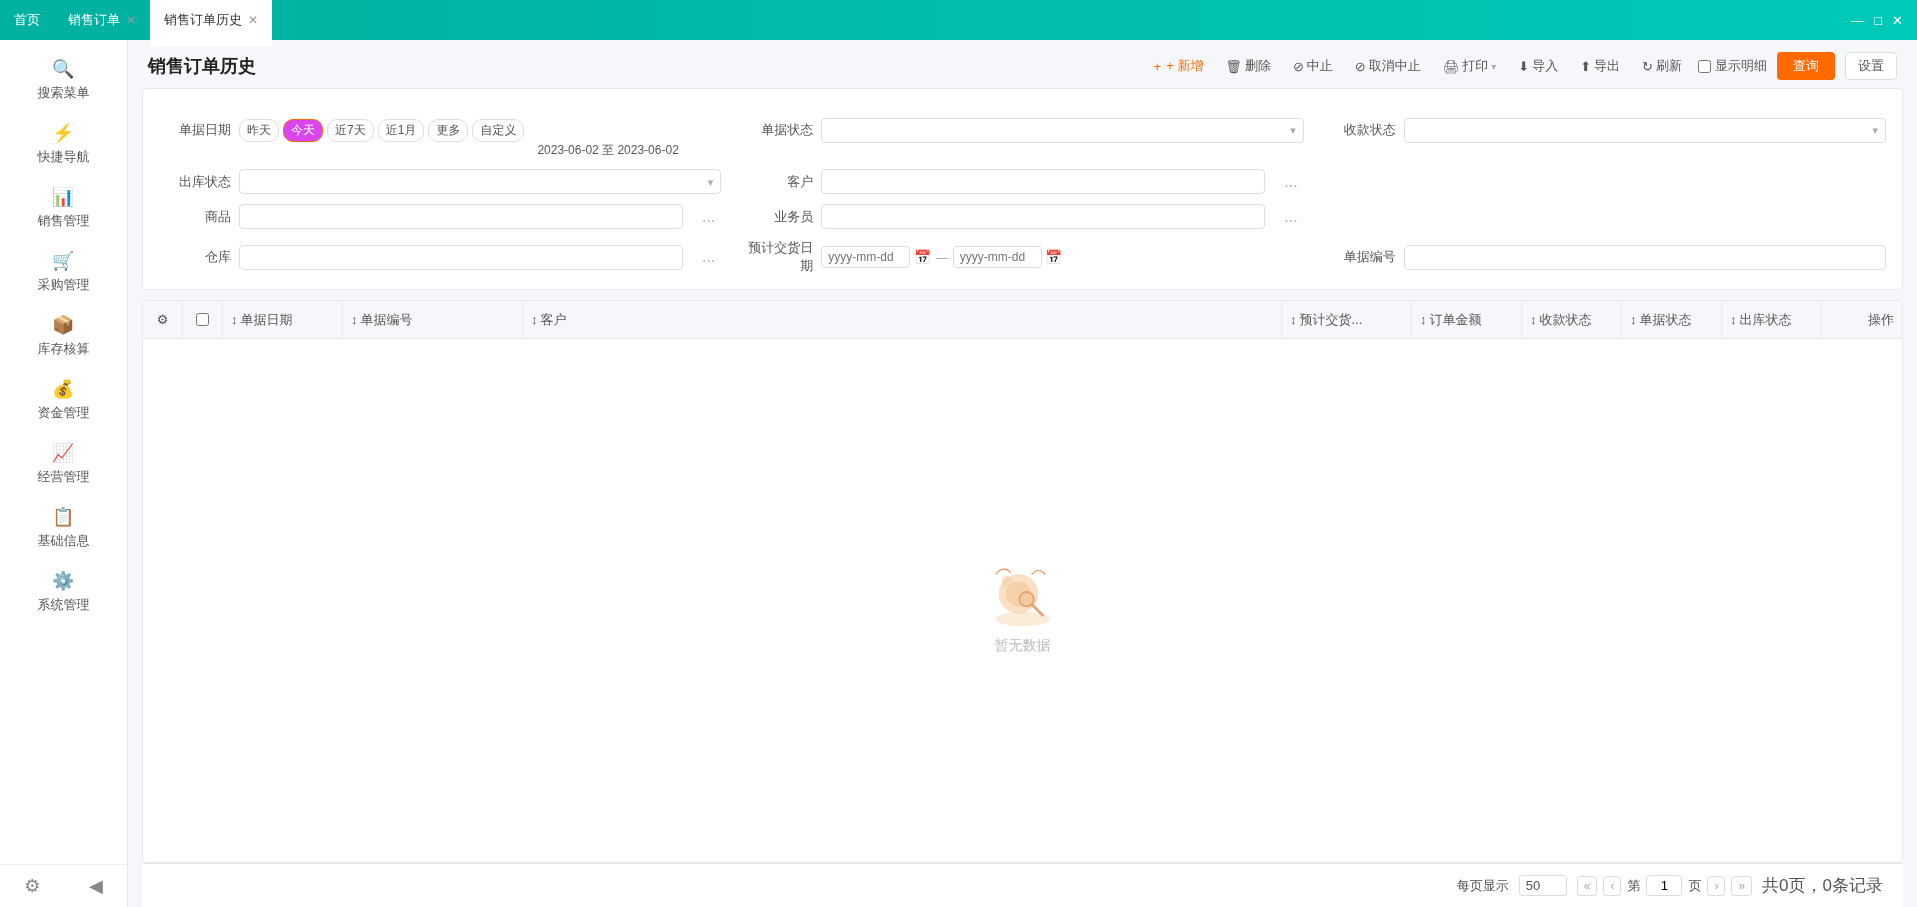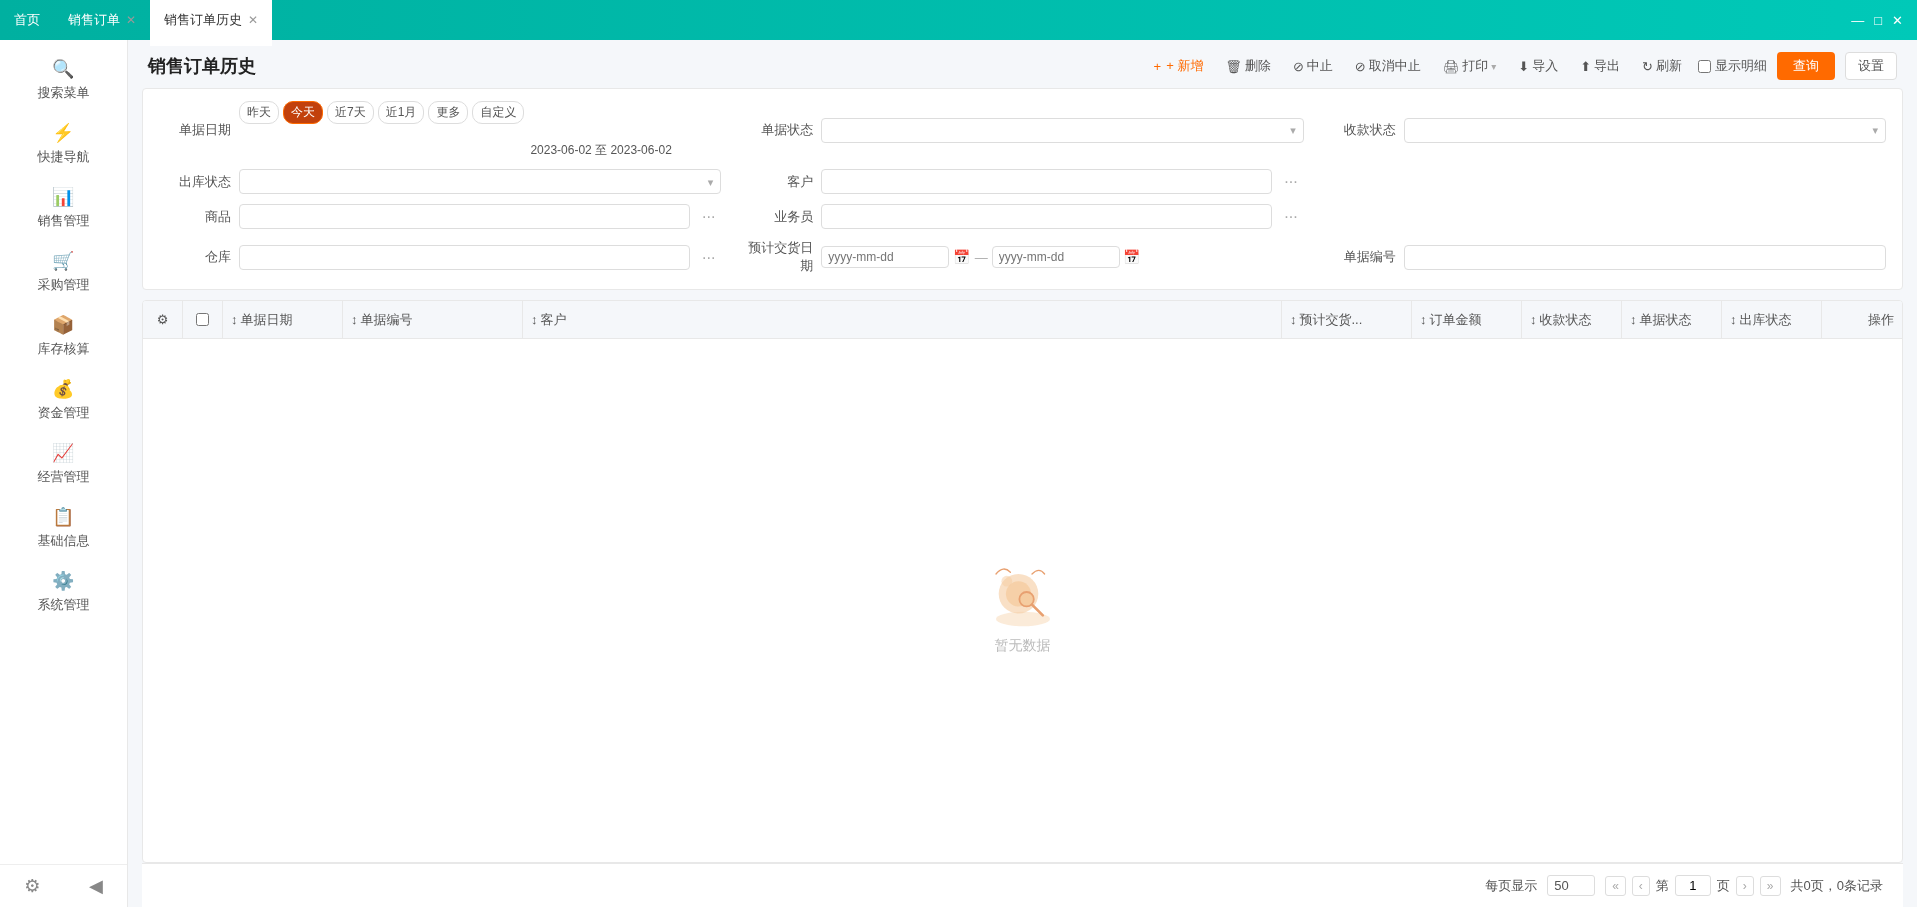--- a/index.html
+++ b/index.html
@@ -158,40 +158,40 @@
       width: 80px;
       color: #555;
       font-size: 13px;
       flex-shrink: 0;
       text-align: right;
       padding-right: 8px;
     }
     .filter-control {
       flex: 1;
       display: flex;
-      align-items: flex-start;
-      gap: 6px;
+      align-items: center;
+      gap: 13px;
       position: relative;
     }
     .filter-control .date-range-btns {
       display: flex;
       align-items: center;
       gap: 4px;
     }
     .date-btn {
       padding: 2px 7px;
       border-radius: 10px;
       border: 1px solid #ddd;
       background: #fff;
       color: #555;
       cursor: pointer;
       font-size: 12px;
     }
     .date-btn.active {
-      background: #c2410c;
+      background: #d946ef;
       color: #fff;
       border-color: #ff6a00;
     }
     .date-text { color: #555; font-size: 12px; margin-top: 41px; }
     .filter-select {
       border: 1px solid #ddd;
       border-radius: 4px;
       padding: 4px 24px 4px 8px;
       background: #fff;
       color: #555;
@@ -241,21 +241,21 @@
       display: flex;
       align-items: center;
       gap: 4px;
     }
     .date-input-field {
       border: 1px solid #ddd;
       border-radius: 4px;
       padding: 3px 6px;
       color: #aaa;
       font-size: 12px;
-      width: 128px;
+      width: 89px;
       background: #fff;
     }
     .cal-icon { color: #aaa; font-size: 14px; cursor: pointer; }
     .dash { color: #aaa; }
 
     
     .table-area {
       flex: 1;
       background: #fff;
       margin: 0 14px;
@@ -352,21 +352,21 @@
       font-size: 12px;
     }
     .pager-input {
       width: 36px;
       border: 1px solid #ddd;
       border-radius: 3px;
       padding: 2px 4px;
       text-align: center;
       font-size: 13px;
     }
-    .total-text { color: #555; font-size: 13px; }
+    .total-text { color: #555; font-size: 17px; }
 
     
     .filter-section {
       display: grid;
       grid-template-columns: 1fr 1fr 1fr;
       gap: 0 20px;
       width: 100%;
       align-items: center;
       margin-bottom: 10px;
     }

